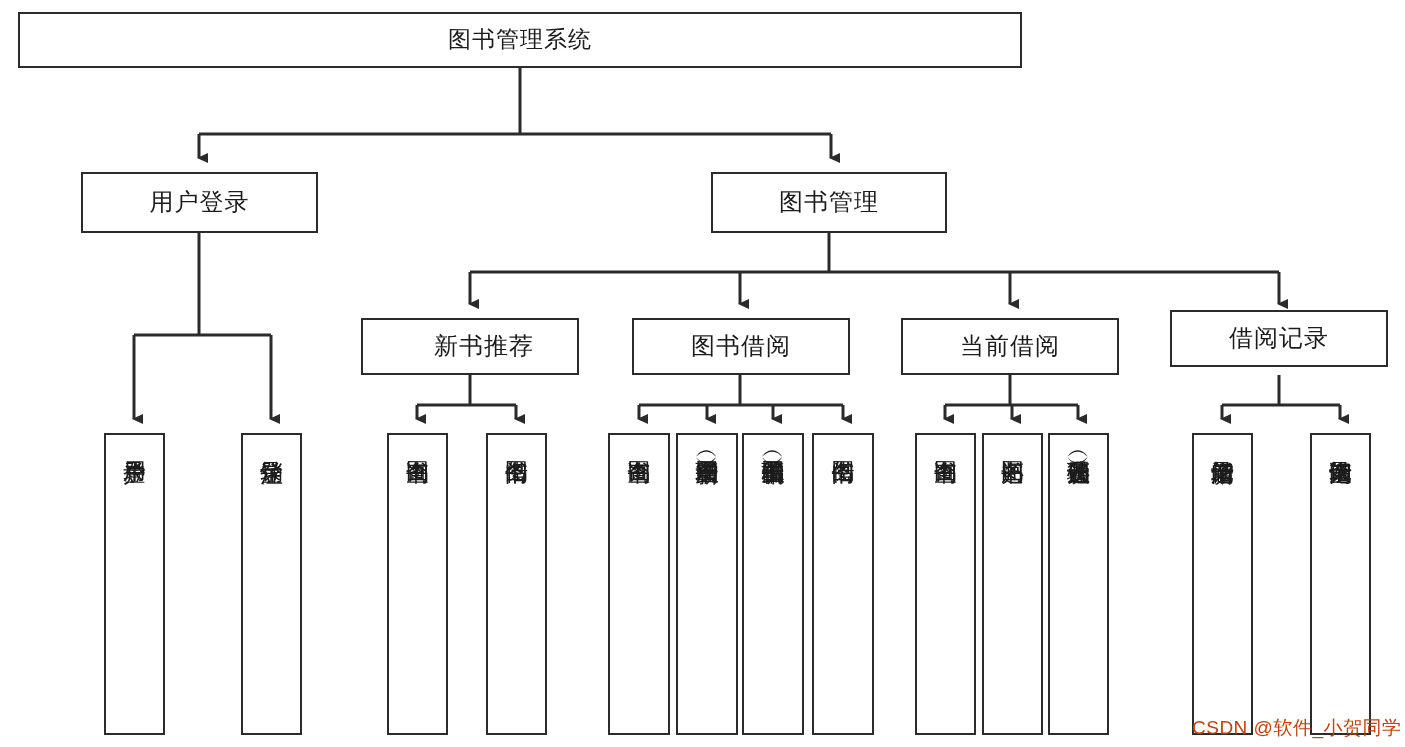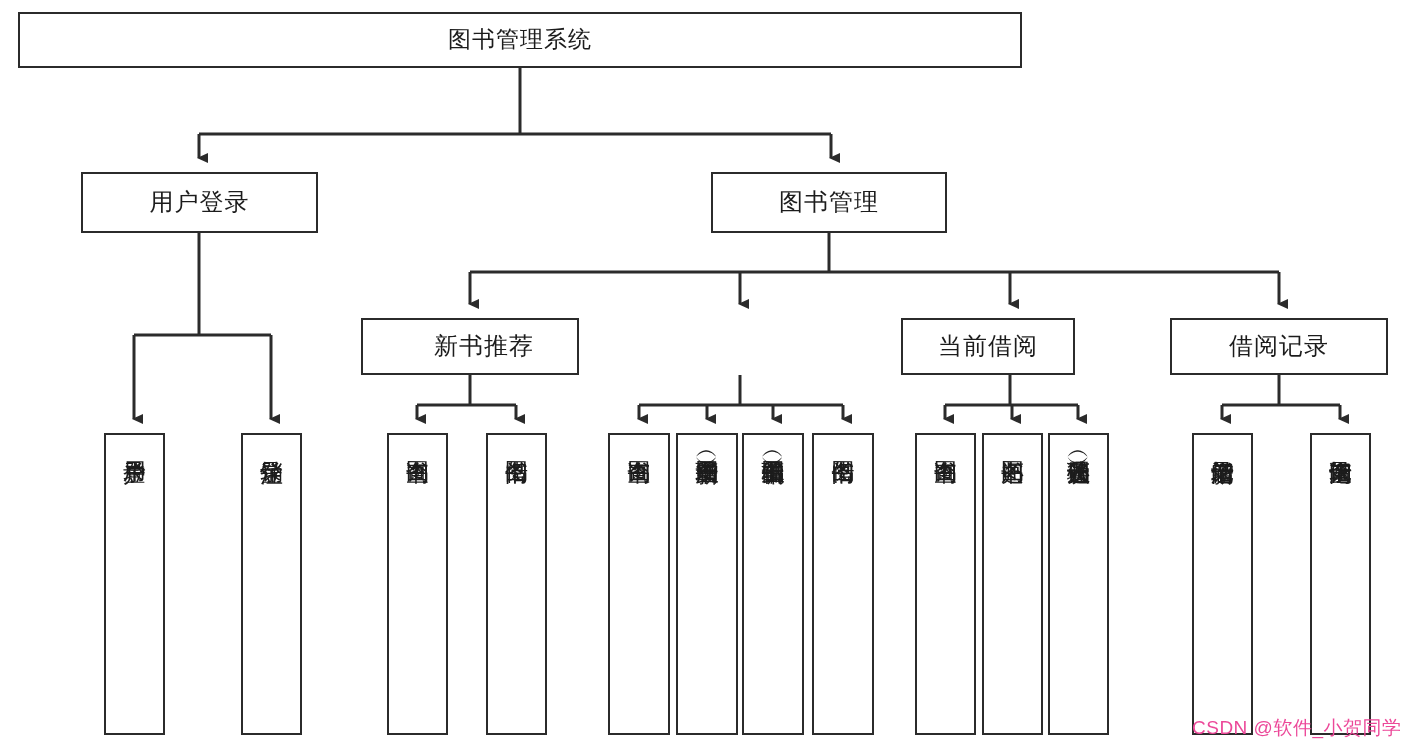--- a/index.html
+++ b/index.html
@@ -53,21 +53,21 @@
     text-orientation: upright;
     white-space: nowrap;
     display: block;
   }
   .node.root {
     font-size: 23px;
   }
   .watermark {
     position: absolute;
     font-size: 19px;
-    color: #ec4899;
+    color: #c2410c;
     white-space: nowrap;
     letter-spacing: 0.5px;
   }
 </style>
 </head>
 <body>
 
 <div id="canvas">
 
   <svg class="wires" viewBox="0 0 1405 747">
@@ -127,24 +127,27 @@
   <div class="node h" style="left:81px; top:172px; width:237px; height:61px;">
     <span>用户登录</span>
   </div>
   <div class="node h" style="left:711px; top:172px; width:236px; height:61px;text-align:right;">
     <span>图书管理</span>
   </div>
 
   <div class="node h" style="left:361px; top:318px; width:218px; height:57px;padding-left:28px;">
     <span>新书推荐</span>
   </div>
-  <div class="node h" style="left:901px; top:318px; width:174px; height:57px;">
+  <div class="node h" style="left:632px; top:318px; width:218px; height:57px;">
+    <span>图书借阅</span>
+  </div>
+  <div class="node h" style="left:901px; top:318px; width:218px; height:57px;">
     <span>当前借阅</span>
   </div>
-  <div class="node h" style="left:1170px; top:318px; width:218px; height:57px;justify-content:center;">
+  <div class="node h" style="left:1170px; top:310px; width:218px; height:57px;justify-content:center;">
     <span>借阅记录</span>
   </div>
 
   <div class="node v" style="left:104px; top:433px; width:61px; height:302px;">
     <span class="vtext">用户登录</span>
   </div>
   <div class="node v" style="left:241px; top:433px; width:61px; height:302px;">
     <span class="vtext">注销登录</span>
   </div>
 

